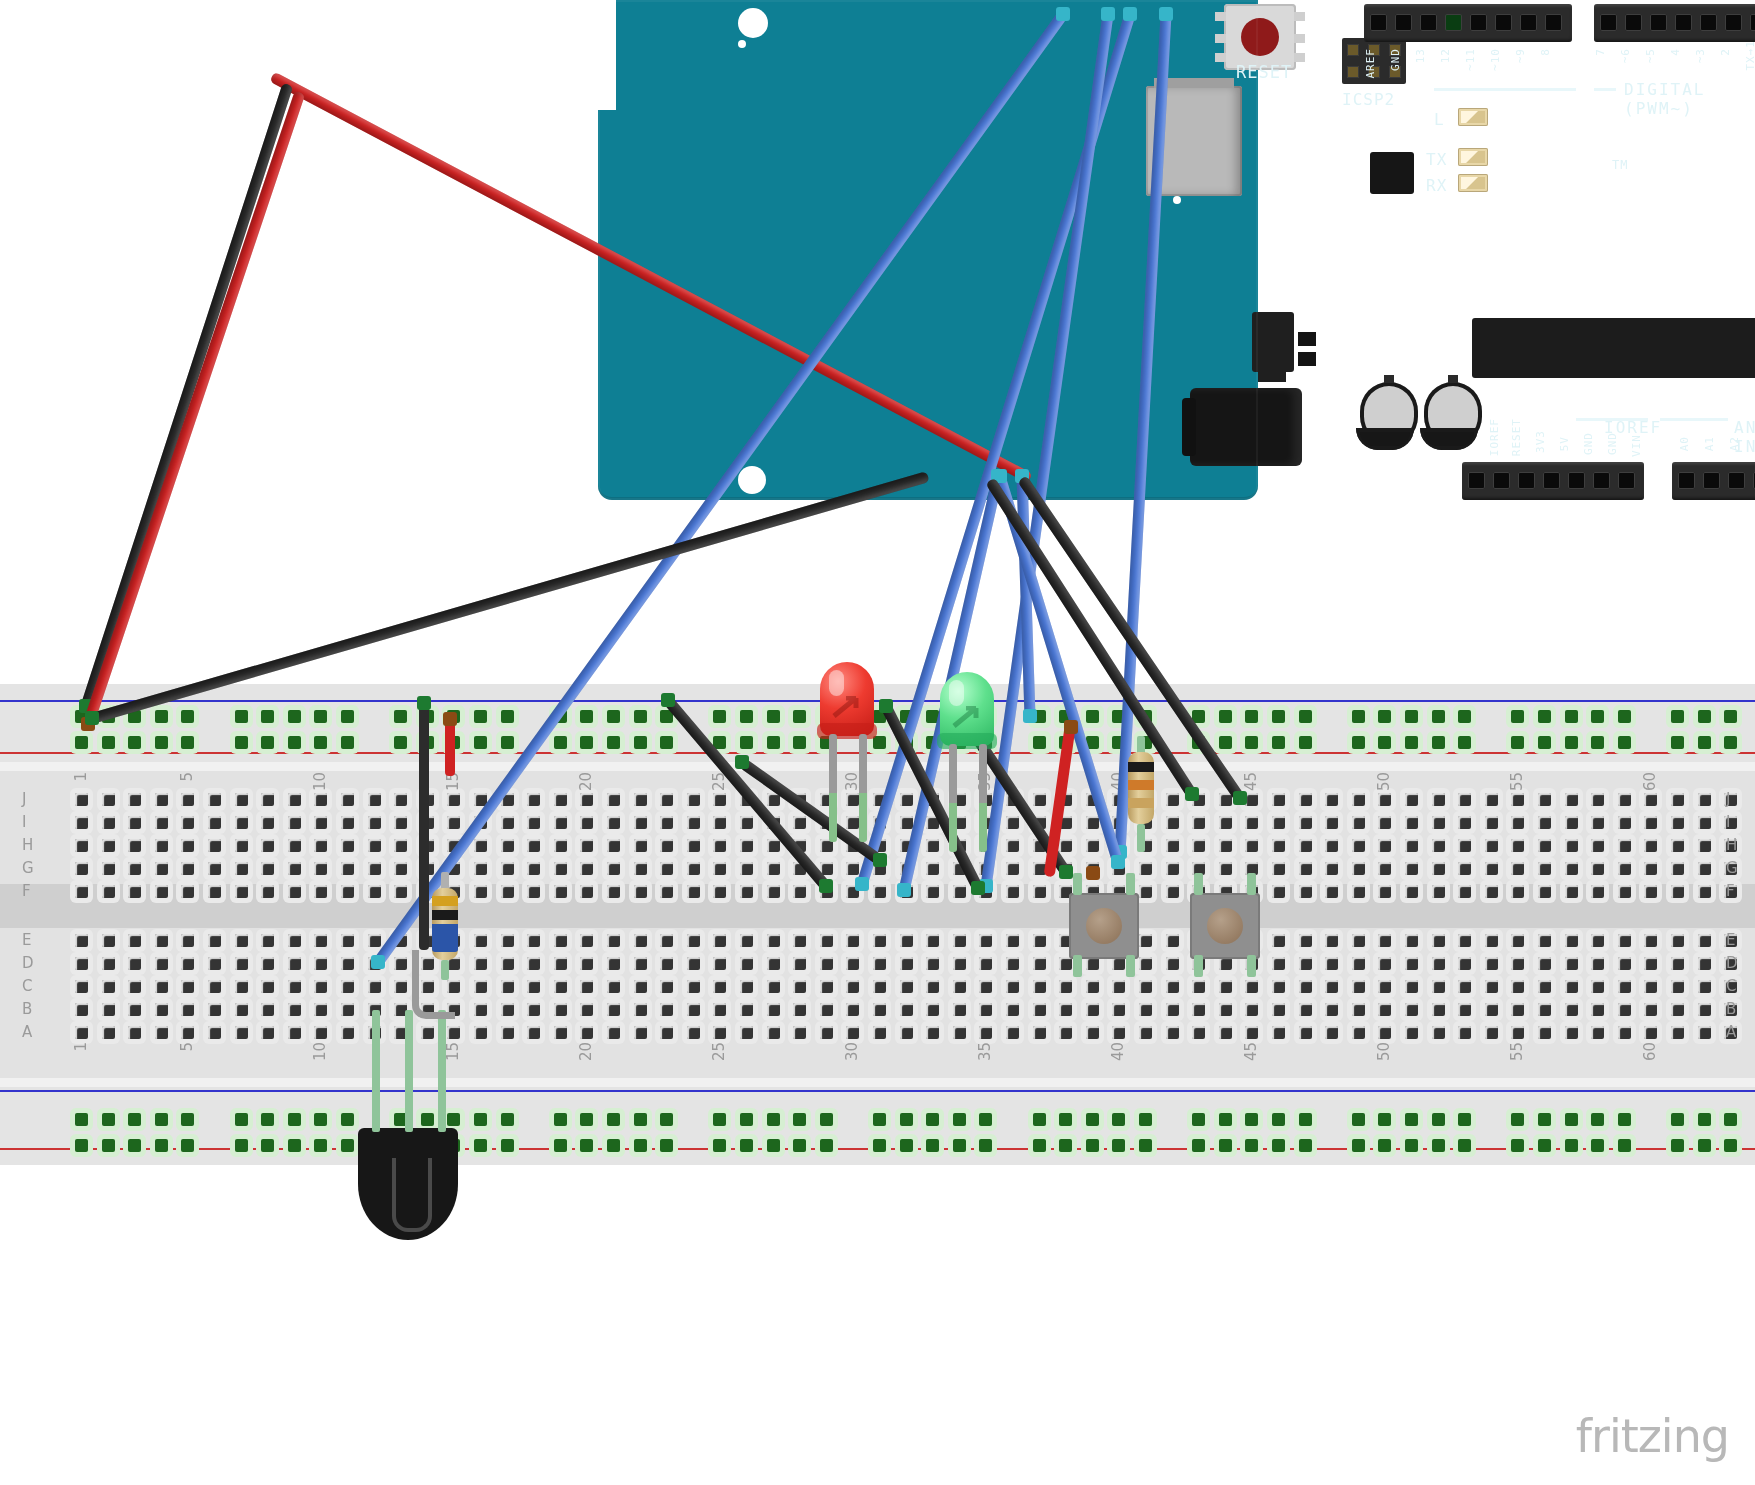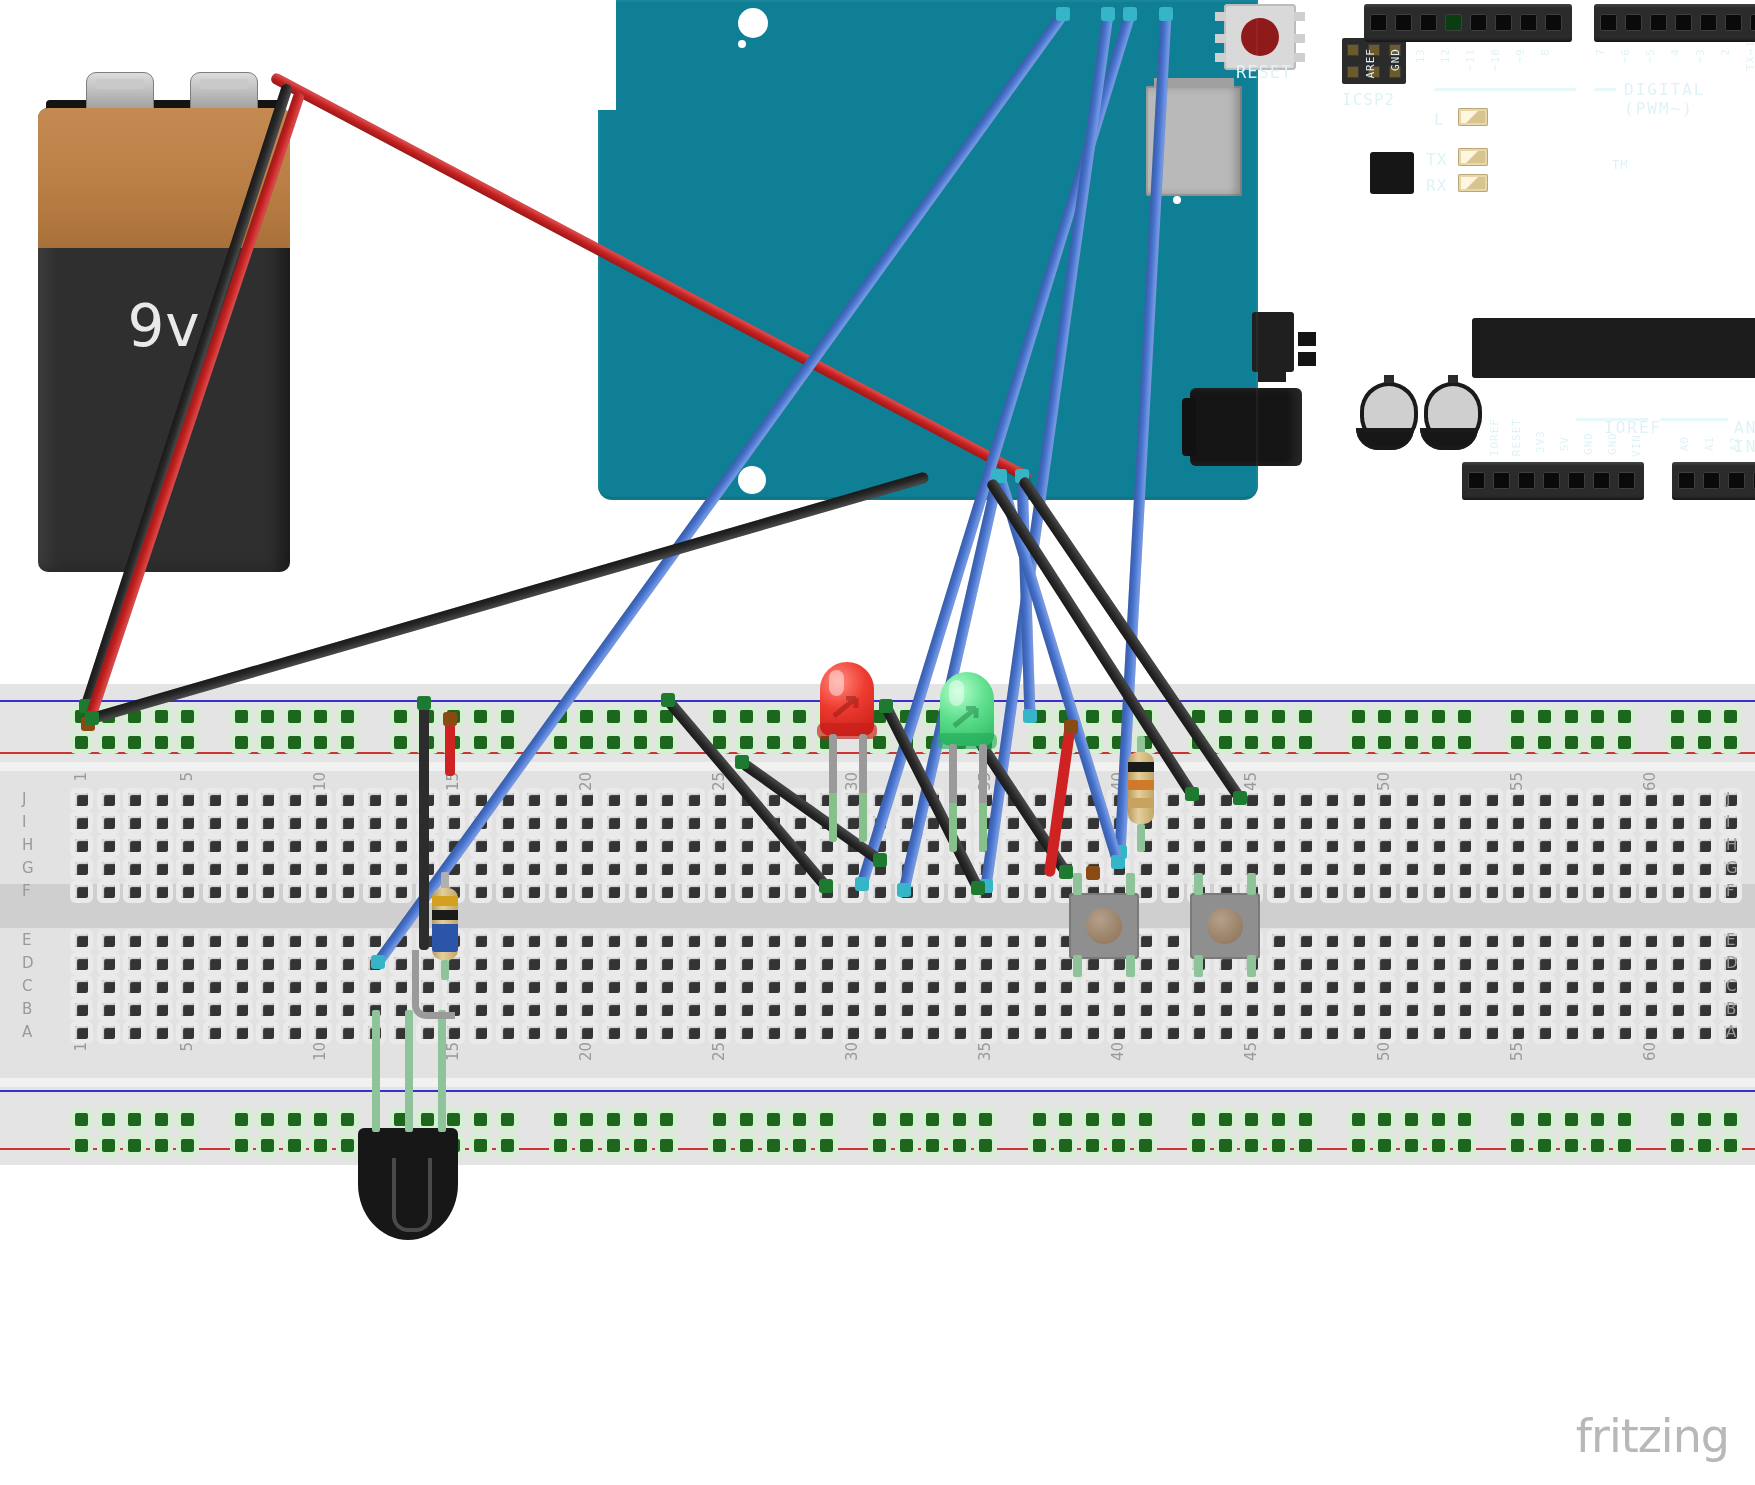--- a/index.html
+++ b/index.html
@@ -134,32 +134,20 @@
   .bluecomp{position:absolute;width:26px;height:26px;background:#2b55a8;border-radius:3px;}
 
   .fritz{position:absolute;right:26px;bottom:22px;color:#b8b8b8;font-size:46px;
          font-family:"DejaVu Sans",sans-serif;letter-spacing:-1px;}
 </style>
 </head>
 <body>
 
 <div class="stage">
 
-  <div id="battery" class="bat">
-    <div class="bat-top"></div>
-    <div class="term t1">
-        <i></i>
-      </div>
-    <div class="term t2">
-        <i></i>
-      </div>
-    <div class="bat-body"></div>
-    <div class="bat-label"></div>
-    <div class="bat-txt">9v</div>
-  </div>
 
   <div id="arduino">
     <div class="ard-notch"></div>
 
     <div class="hole" style="left:140px;top:8px;width:30px;height:30px;"></div>
     <div class="hole" style="left:140px;top:466px;width:28px;height:28px;"></div>
     <div class="hole" style="left:575px;top:196px;width:8px;height:8px;"></div>
     <div class="hole" style="left:140px;top:40px;width:8px;height:8px;"></div>
 
     <div class="reset-btn">

